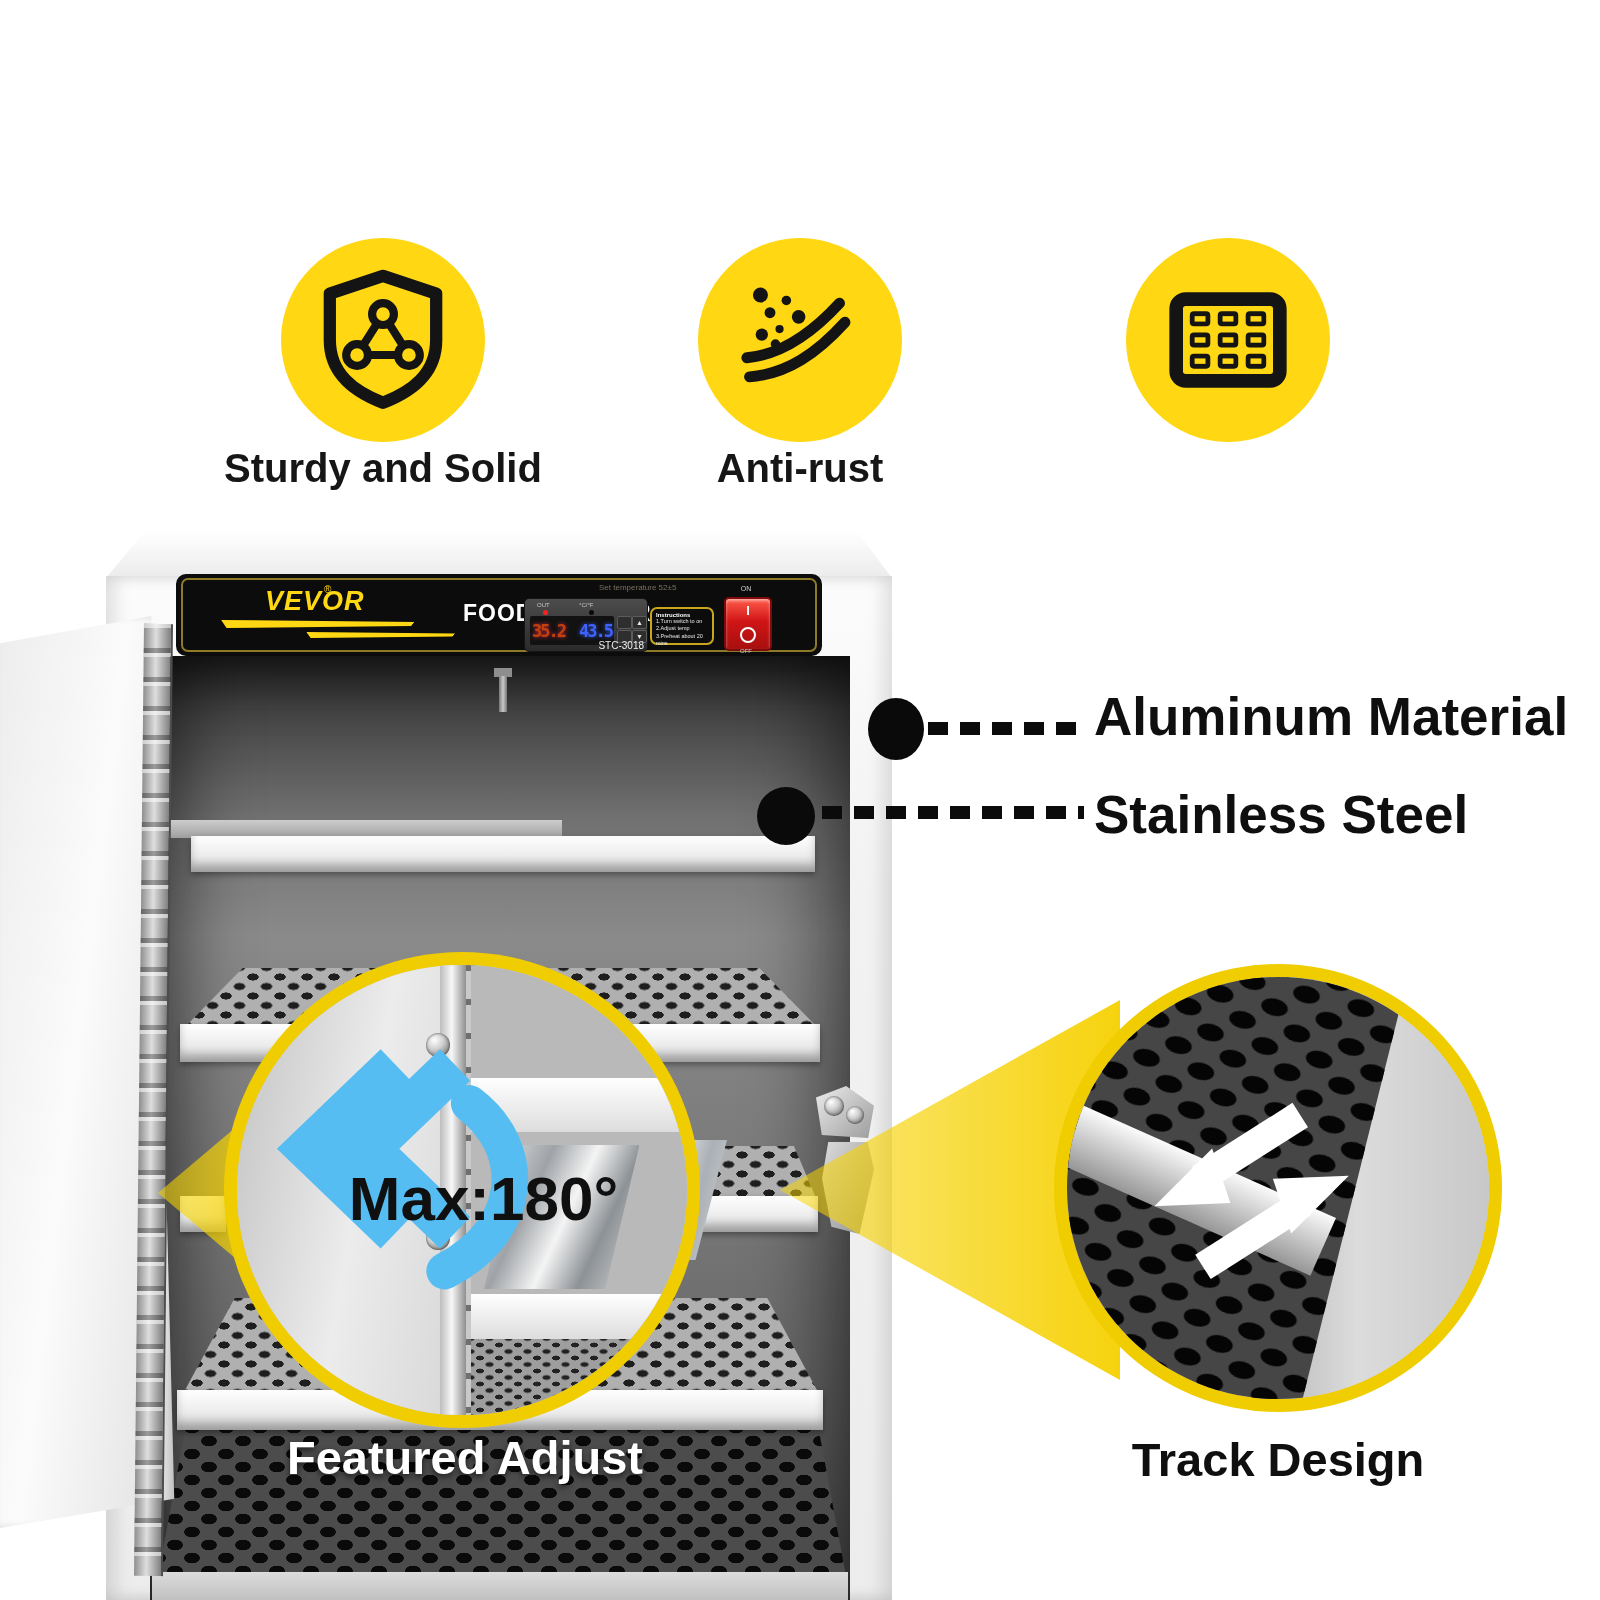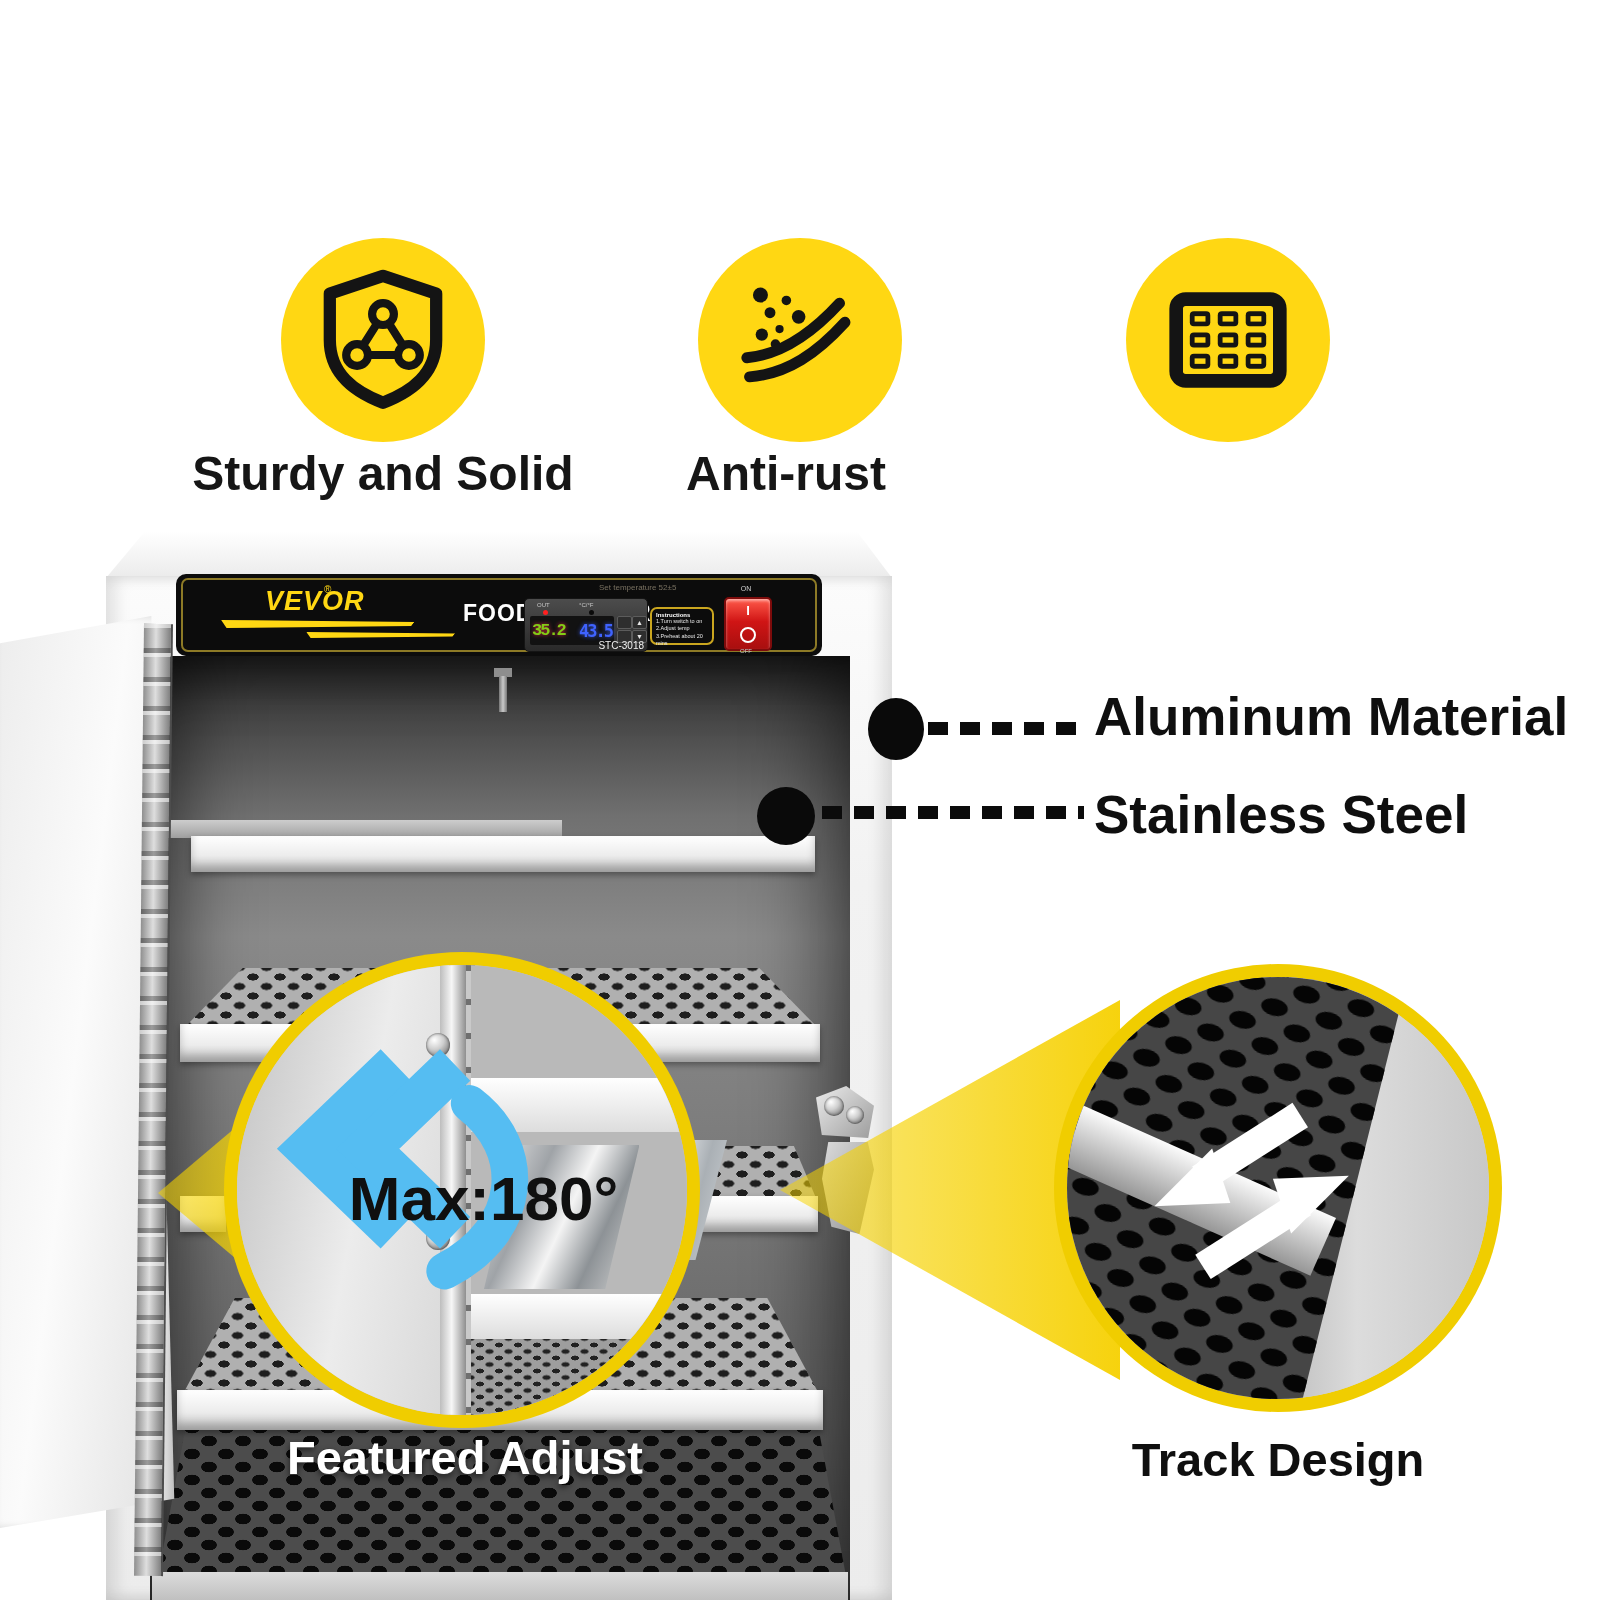--- a/index.html
+++ b/index.html
@@ -10,21 +10,21 @@
 
   
   .title-banner{left:393px;top:42px;width:770px;height:118px;background:#FFD713;
     display:flex;align-items:center;justify-content:center;z-index:5;}
   .title-text{font-size:94px;font-weight:bold;color:#0d0d0d;letter-spacing:-2px;
     transform:scaleX(.78);white-space:nowrap;}
 
   
   .feat-circle{width:204px;height:204px;border-radius:50%;background:#FFD713;z-index:5;
     display:flex;align-items:center;justify-content:center;}
-  .feat-label{top:446px;width:420px;height:52px;text-align:center;font-size:48px;
+  .feat-label{top:446px;width:420px;height:52px;text-align:center;font-size:40px;
     font-weight:bold;color:#161616;z-index:5;}
 
   
   .cab-topface{left:106px;top:531px;width:786px;height:47px;z-index:10;
     background:linear-gradient(#ffffff,#ebebeb);
     clip-path:polygon(5% 0,95.5% 0,100% 100%,0 100%);}
   .cab-body{left:106px;top:576px;width:786px;height:1024px;z-index:10;
     background:linear-gradient(180deg,#fcfcfc,#f2f2f2 30%,#ececec);
     box-shadow:inset -10px 0 16px rgba(0,0,0,.10),inset 10px 0 16px rgba(0,0,0,.10);}
   .interior{left:150px;top:656px;width:700px;height:944px;z-index:11;
@@ -66,21 +66,21 @@
   .brand{left:46px;top:12px;font-size:27px;font-style:italic;font-weight:bold;color:#FFD713;letter-spacing:1px;}
   .brand-reg{left:148px;top:10px;font-size:10px;color:#FFD713;}
   .swoosh{background:#FFD713;transform:skewX(-38deg);}
   .product{left:244px;top:26px;font-size:23px;font-weight:bold;color:#ffffff;letter-spacing:1px;}
   .smallprint{left:380px;top:9px;font-size:8px;color:#787060;}
   .ctrl{left:348px;top:24px;width:122px;height:52px;border-radius:5px;
     background:linear-gradient(#4c4c4c,#2a2a2a);border:1px solid #151515;}
   .ctrl-screen{left:5px;top:17px;width:84px;height:29px;background:#121212;border-radius:2px;
     display:flex;align-items:center;justify-content:space-between;padding:0 2px;box-sizing:border-box;}
   .led{font-family:"DejaVu Sans Mono",monospace;font-weight:bold;font-size:17px;letter-spacing:-2px;}
-  .led-red{color:#84cc16;text-shadow:0 0 4px rgba(255,49,80,.8);font-family:Liberation Mono, monospace;}
+  .led-red{color:#c2410c;text-shadow:0 0 4px rgba(255,49,80,.8);}
   .led-blue{color:#3F63FF;text-shadow:0 0 4px rgba(63,99,255,.8);}
   .ctrl-lbl{font-size:6px;color:#c8c8c8;}
   .btn{background:#2e2e2e;border:1px solid #5c5c5c;border-radius:2px;width:13px;height:11px;
     color:#e8e8e8;font-size:7px;line-height:11px;text-align:center;}
   .model{font-size:10px;color:#f0f0f0;font-weight:normal;}
   .instr{left:474px;top:33px;width:64px;height:38px;border:2px solid #caa61f;border-radius:7px;
     padding:3px 4px;box-sizing:border-box;}
   .instr-title{font-size:6px;font-weight:bold;color:#ffffff;}
   .instr-line{font-size:5.5px;color:#e8e8e8;line-height:1.35;}
   .rocker{left:548px;top:23px;width:44px;height:50px;border-radius:5px;border:2px solid #7d0b0b;
@@ -152,21 +152,21 @@
         <circle cx="45" cy="26" r="3.5" fill="#141414"></circle>
       <circle cx="33" cy="35" r="4" fill="#141414"></circle>
         <circle cx="54" cy="38" r="5" fill="#141414"></circle>
       <circle cx="40" cy="47" r="3" fill="#141414"></circle>
         <circle cx="27" cy="51" r="4.5" fill="#141414"></circle>
       <circle cx="37" cy="58" r="3.5" fill="#141414"></circle>
       <path d="M16 68 C40 66 62 52 84 28" fill="none" stroke="#141414" stroke-width="8" stroke-linecap="round"></path>
       <path d="M18 82 C46 80 68 64 88 42" fill="none" stroke="#141414" stroke-width="8" stroke-linecap="round"></path>
     </svg>
   </div>
-  <div class="abs feat-label" style="left:576px;">Anti-rust</div>
+  <div class="abs feat-label" style="left:590px;">Anti-rust</div>
 
   <div class="abs feat-circle" style="left:1126px;top:238px;">
     <svg width="150" height="150" viewBox="0 0 110 110">
       <rect x="17" y="25" width="76" height="60" rx="7" fill="none" stroke="#141414" stroke-width="10"></rect>
       <g>
         <rect x="27" y="34" width="15" height="11" rx="3" fill="#141414"></rect>
           <rect x="30.5" y="37.5" width="8" height="4" fill="#FFD713"></rect>
         <rect x="47.5" y="34" width="15" height="11" rx="3" fill="#141414"></rect>
           <rect x="51" y="37.5" width="8" height="4" fill="#FFD713"></rect>
         <rect x="68" y="34" width="15" height="11" rx="3" fill="#141414"></rect>

